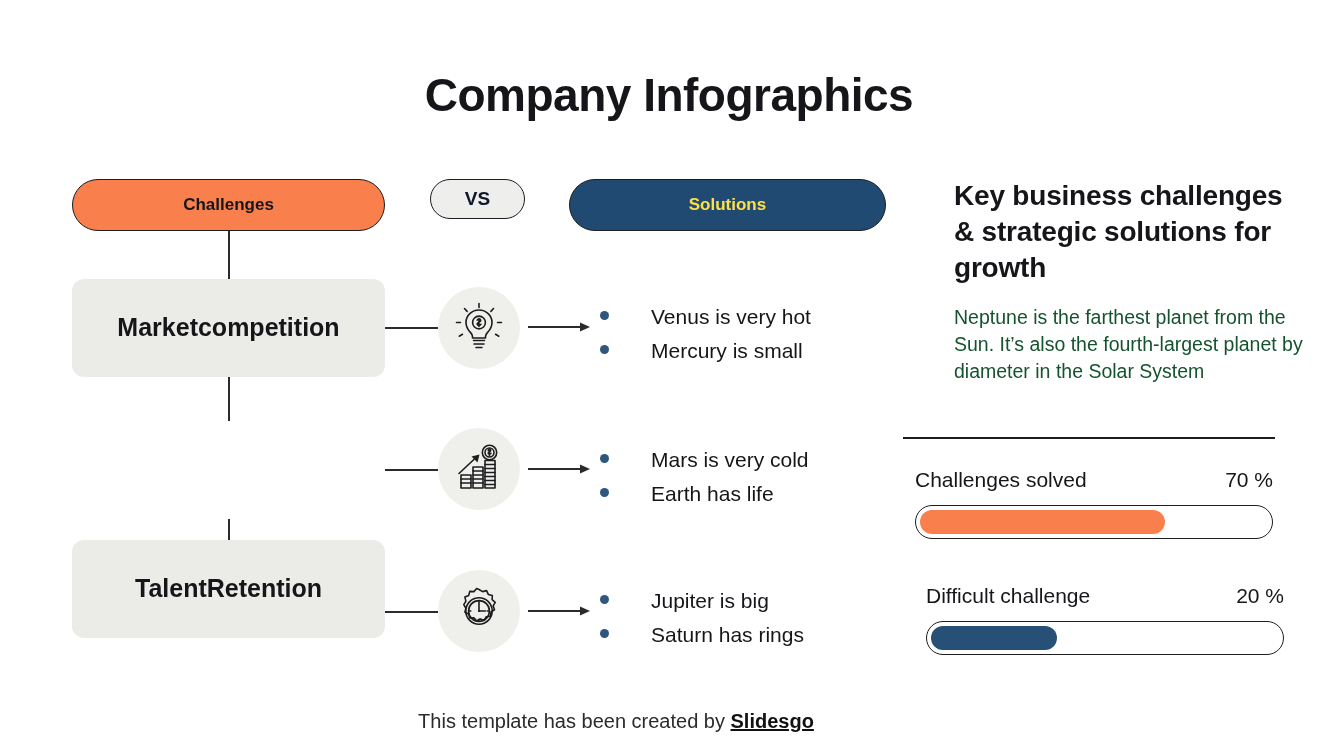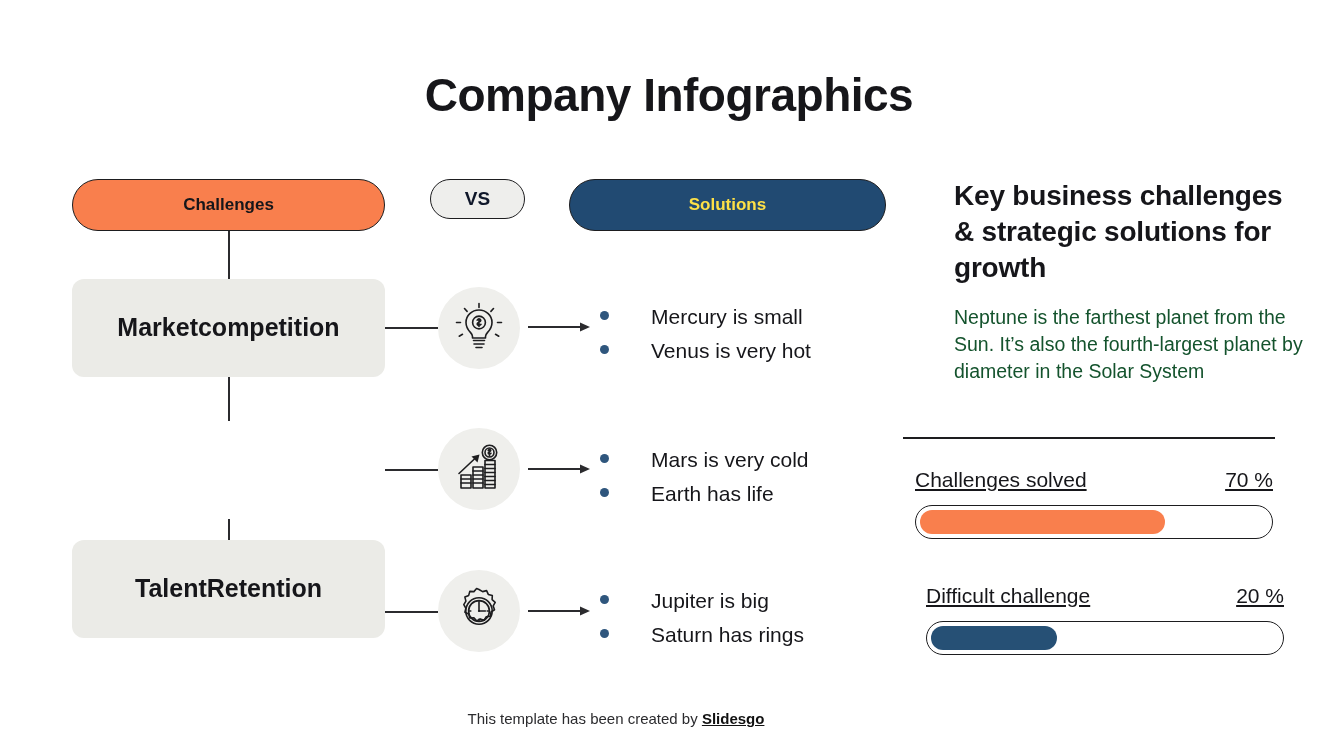--- a/index.html
+++ b/index.html
@@ -106,39 +106,39 @@
     position: absolute; left: 903px; top: 437px;
     width: 372px; height: 1.6px; background: #1d1d1f;
   }
 
   
   .prog { position: absolute; left: 915px; width: 358px; }
   .prog-1 { top: 468px; }
   .prog-2 { top: 584px; margin-left: 11px; }
   .prog-head {
     display: flex; justify-content: space-between; align-items: baseline;
-    font-size: 21px; color: #16161a; text-decoration: underline;
+    font-size: 21px; color: #16161a;
   }
   .track {
     margin-top: 13px; position: relative;
     width: 358px; height: 34px;
     border: 1.7px solid #1d1d1f; border-radius: 999px;
     background: #ffffff; overflow: hidden;
   }
   .fill {
     position: absolute; left: 4px; top: 4px; bottom: 4px;
     border-radius: 999px;
   }
   .fill-orange { background: #f97f4d; }
   .fill-navy { background: #265075; }
 
   
   .footer {
     position: absolute; left: 0; top: 710px; width: 1232px;
-    text-align: center; font-size: 15px; color: #2b2b2e;
+    text-align: center; font-size: 20px; color: #2b2b2e;
   }
   .footer b { font-weight: bold; text-decoration: underline; color: #111; }
 </style>
 </head>
 <body>
 
 <div class="slide">
 
   <div class="title">Company Infographics</div>
 
@@ -170,25 +170,25 @@
       <path d="M27 2.5v4M12.5 7.5l2.6 2.9M41.5 7.5l-2.6 2.9M4.5 21.5h4M45.5 21.5h4M7.2 35.2l3.3-1.9M46.8 35.2l-3.3-1.9"></path>
     </svg>
   </div>
   <svg class="arrow" style="left:528px;top:319px;" width="62" height="16" viewBox="0 0 62 16">
     <line x1="0" y1="8" x2="54" y2="8" stroke="#2b2b2e" stroke-width="1.8"></line>
     <polygon points="62,8 52,3.5 52,12.5" fill="#2b2b2e"></polygon>
   </svg>
   <div class="bullets b-1">
     <div class="bullet-row">
       <span class="dot"></span>
+      <span>Venus is very hot</span>
+    </div>
+    <div class="bullet-row">
+      <span class="dot"></span>
       <span>Mercury is small</span>
-    </div>
-    <div class="bullet-row">
-      <span class="dot"></span>
-      <span>Venus is very hot</span>
     </div>
   </div>
 
   <div class="hline" style="left:385px;top:469px;width:53px;"></div>
   <div class="icon-circle ic-2">
     <svg width="54" height="54" viewBox="0 0 54 54" fill="none" stroke="#1d1d1f" stroke-width="1.6" stroke-linecap="round" stroke-linejoin="round">
       <rect x="9" y="33" width="10" height="13"></rect>
       <rect x="21" y="25" width="10" height="21"></rect>
       <rect x="33" y="18.5" width="10" height="27.5"></rect>
       <path d="M9 37h10M9 41h10M21 29h10M21 33h10M21 37h10M21 41h10M33 22.5h10M33 26.5h10M33 30.5h10M33 34.5h10M33 38.5h10M33 42.5h10"></path>

